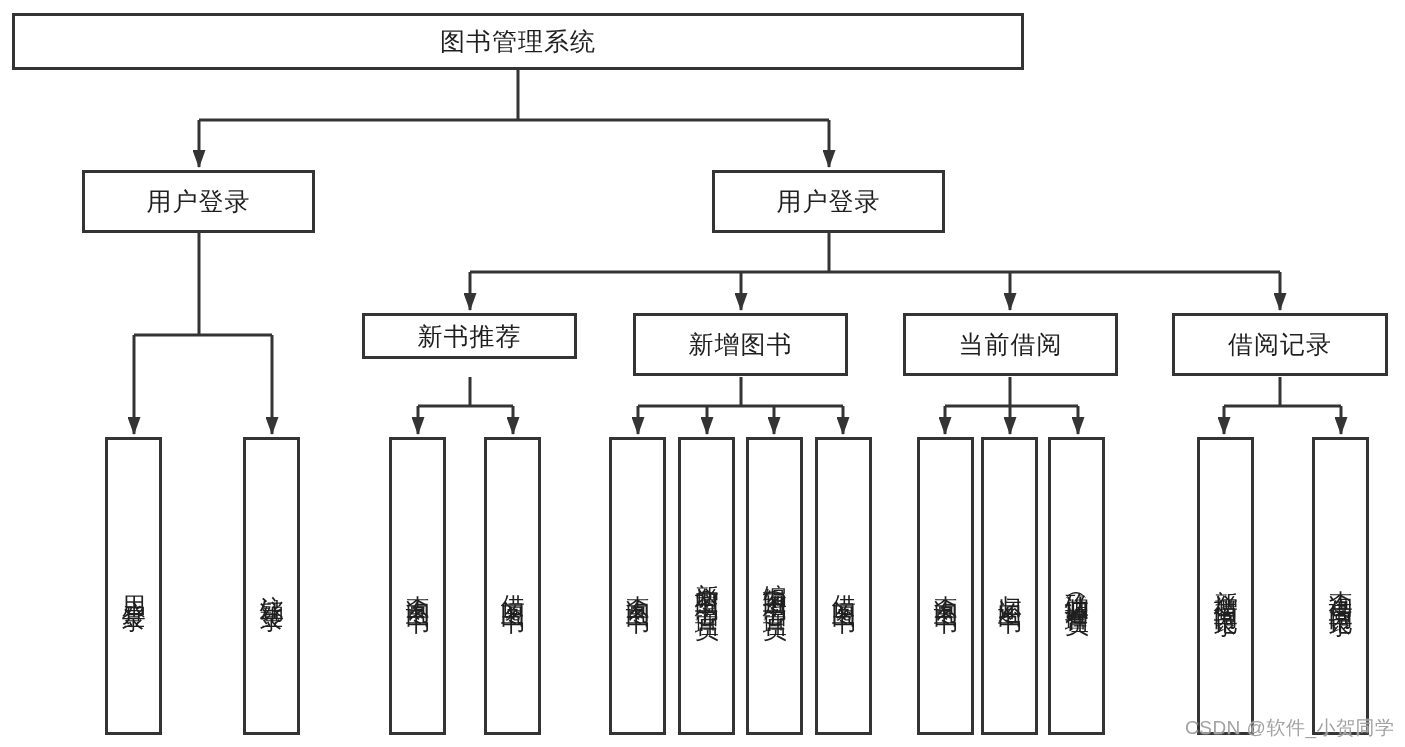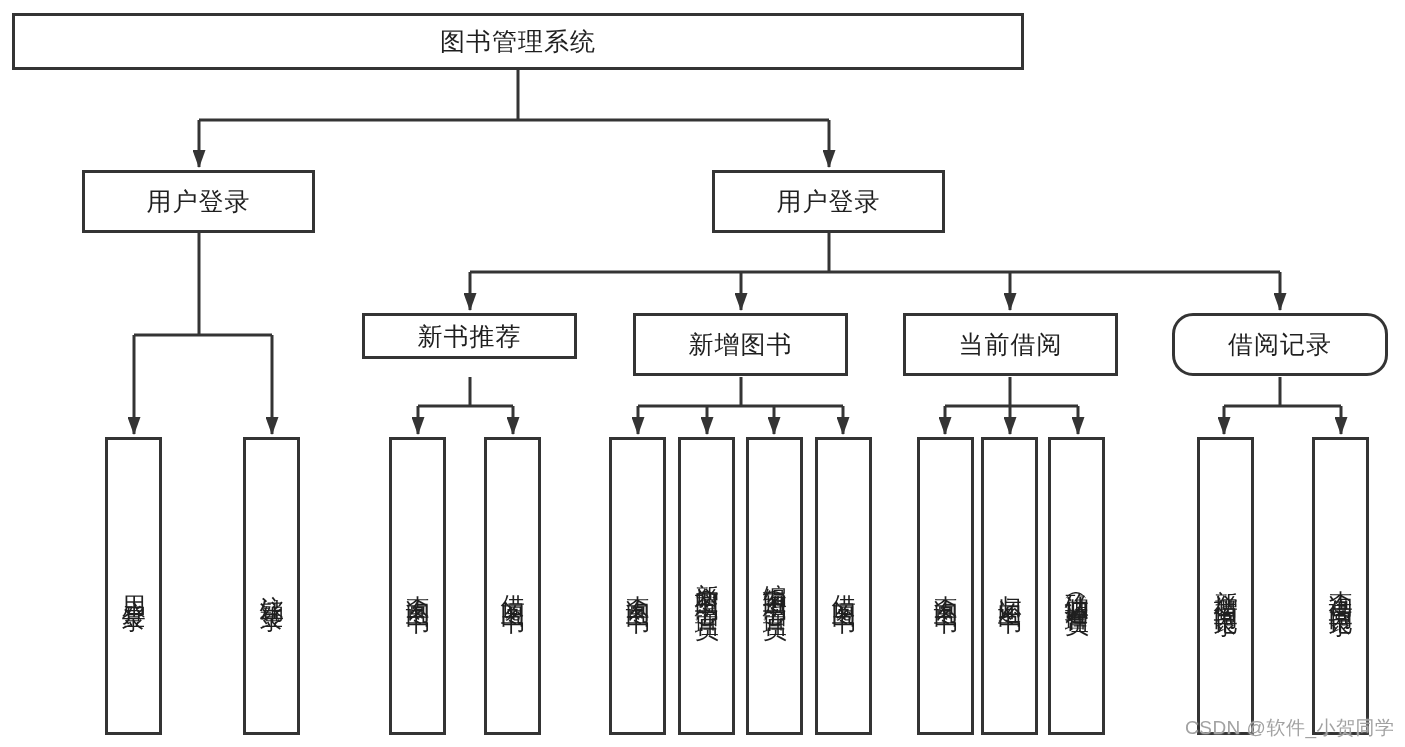--- a/index.html
+++ b/index.html
@@ -120,21 +120,21 @@
   </svg>
 
   <div class="hbox" style="left:12px; top:13px; width:1012px; height:57px;">图书管理系统</div>
 
   <div class="hbox" style="left:82px; top:170px; width:233px; height:63px;">用户登录</div>
   <div class="hbox" style="left:712px; top:170px; width:233px; height:63px;">用户登录</div>
 
   <div class="hbox" style="left:362px; top:313px; width:215px; height:46px;">新书推荐</div>
   <div class="hbox" style="left:633px; top:313px; width:215px; height:63px;">新增图书</div>
   <div class="hbox" style="left:903px; top:313px; width:215px; height:63px;">当前借阅</div>
-  <div class="hbox" style="left:1172px; top:313px; width:216px; height:63px;border-radius:21px;">借阅记录</div>
+  <div class="hbox" style="left:1172px; top:313px; width:216px; height:63px;">借阅记录</div>
 
   <div class="vbox" style="left:105px;">
     <span class="vtext">用户登录</span>
   </div>
   <div class="vbox" style="left:243px;">
     <span class="vtext">注销登录</span>
   </div>
 
   <div class="vbox" style="left:389px;">
     <span class="vtext">查询图书</span>

